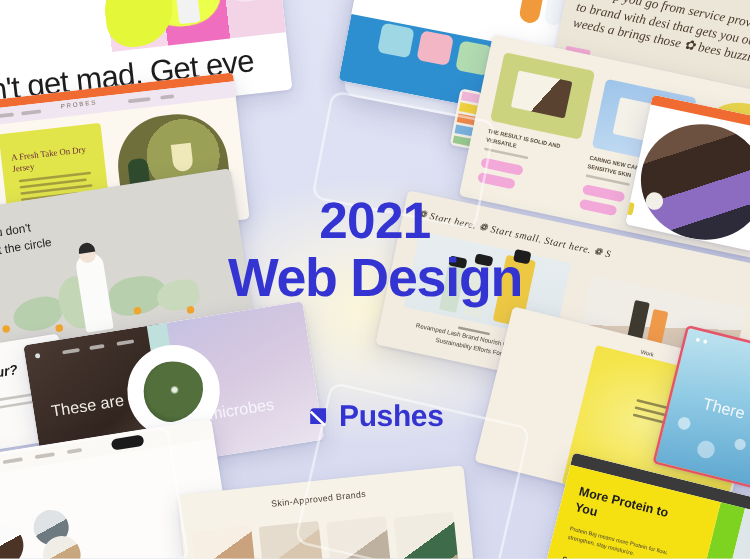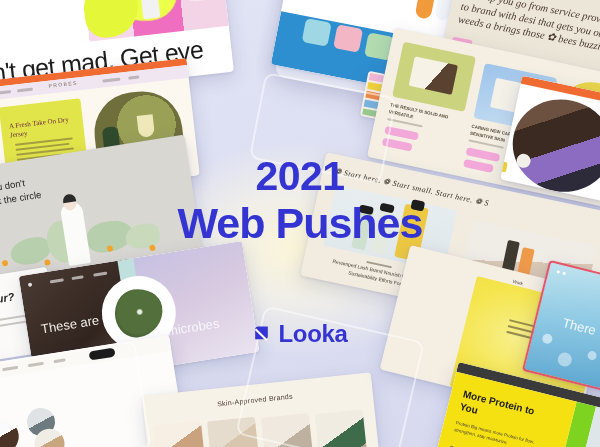--- a/index.html
+++ b/index.html
@@ -266,26 +266,26 @@
 
   <div style="position:absolute;left:-10px;top:352px;width:150px;height:104px;
               border:2px solid rgba(255,255,255,.55);border-radius:8px;transform:rotate(-9deg);"></div>
   <div style="position:absolute;left:248px;top:322px;width:160px;height:128px;
               border:2px solid rgba(255,255,255,.5);border-radius:10px;transform:rotate(13deg);"></div>
   <div style="position:absolute;left:256px;top:84px;width:130px;height:84px;
               border:2px solid rgba(255,255,255,.5);border-radius:10px;transform:rotate(11deg);"></div>
 
   <div id="center">
     <div id="year">2021</div>
-    <div id="t1">Web Pushes</div>
+    <div id="t1">Web Design</div>
     <div id="logo">
       <span class="mark">
         <svg viewBox="0 0 24 24" width="19" height="19" aria-hidden="true">
           <path d="M4 6a4 4 0 0 1 4-4h12v12a4 4 0 0 1-4 4H4V6z" fill="#3434d2"></path>
           <path d="M4.5 5.5L19 19.5" stroke="#ffffff" stroke-width="2.6" fill="none"></path>
           <path d="M12 2 L4 10 L4 6 A4 4 0 0 1 8 2 Z" fill="#ffffff" opacity="0"></path>
         </svg>
       </span>
-      <span class="word">Looka</span>
+      <span class="word">Pushes</span>
     </div>
   </div>
 
 </div>
 
 </body></html>

